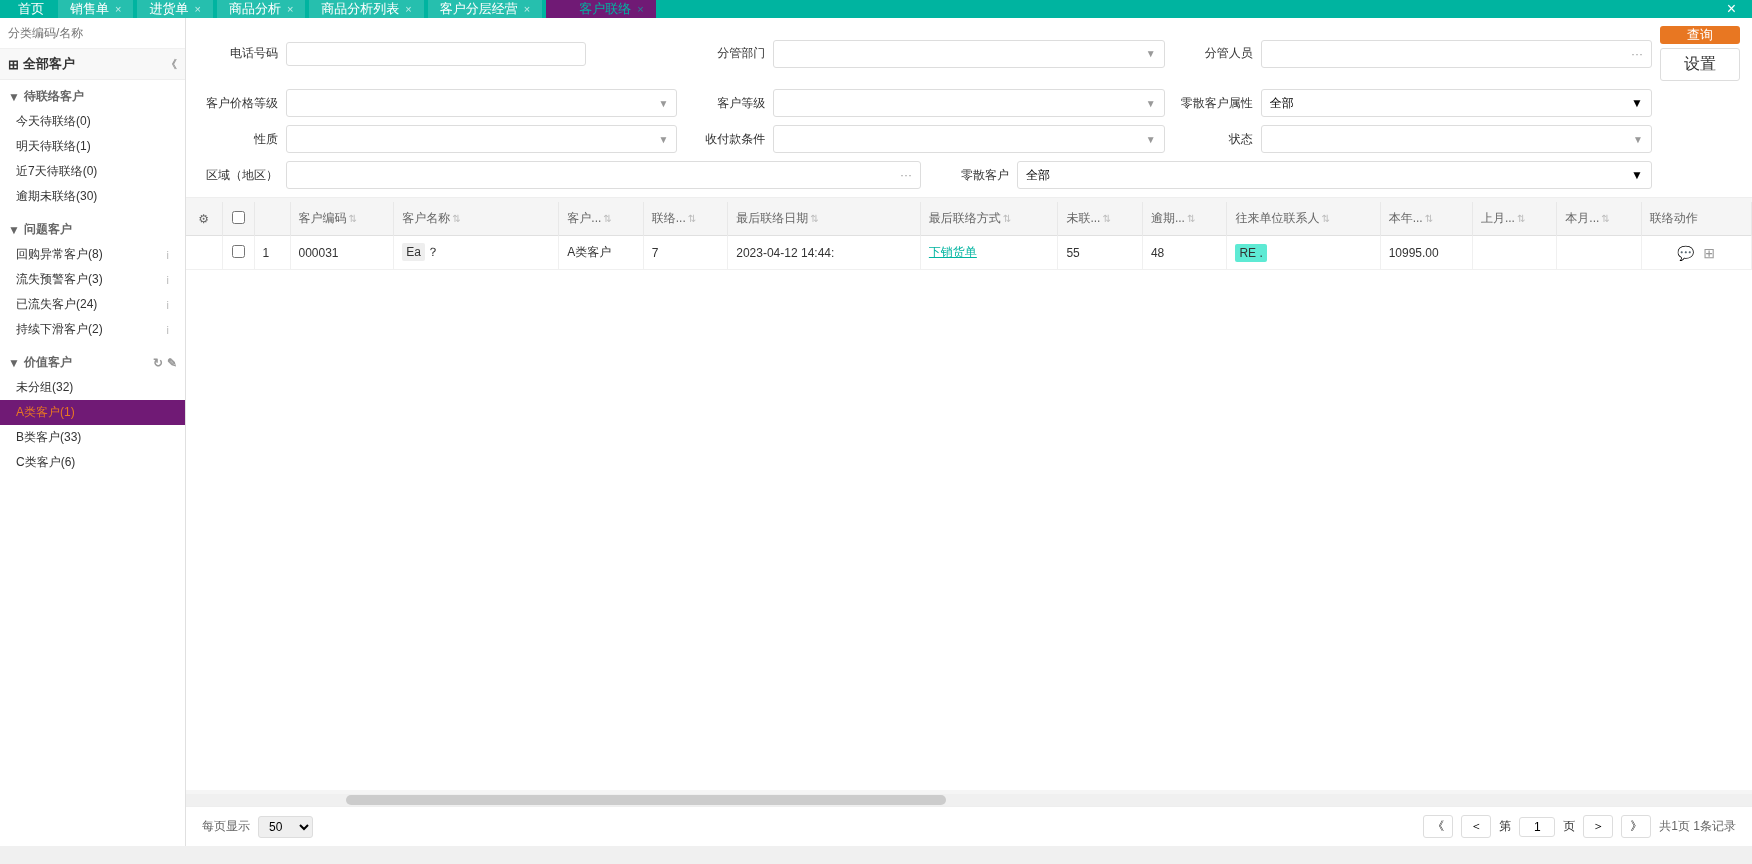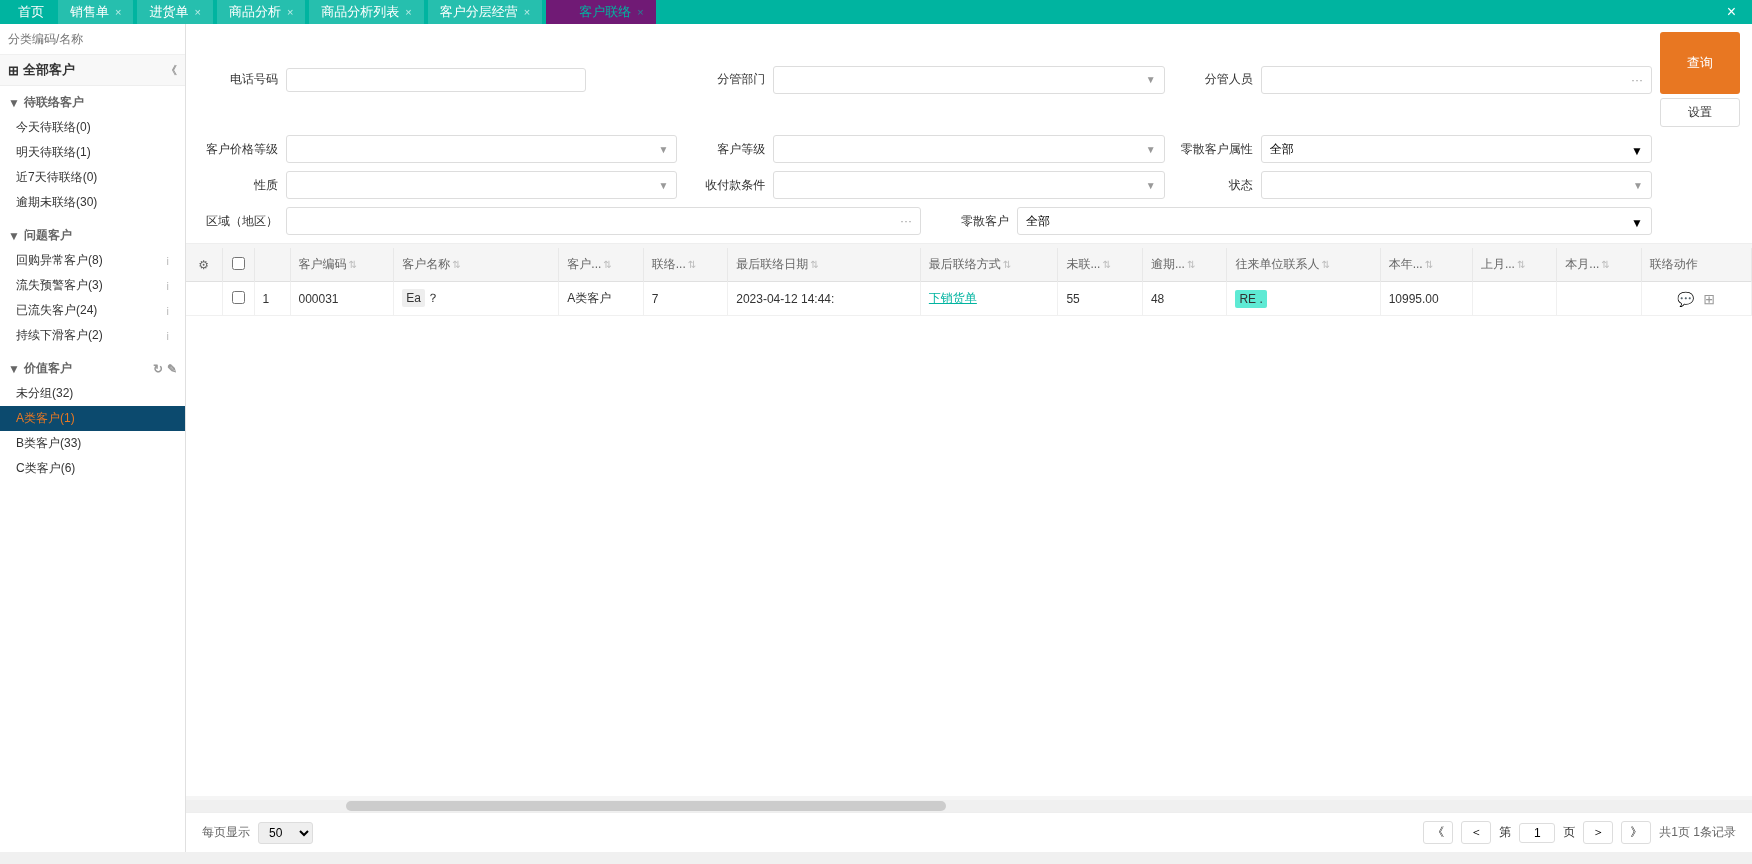--- a/index.html
+++ b/index.html
@@ -3,21 +3,21 @@
   <meta charset="utf-8">
   <style>
     * { margin: 0; padding: 0; box-sizing: border-box; }
     body { font-family: 'Microsoft YaHei', sans-serif; font-size: 12px; background: #f0f0f0; width: 1752px; height: 864px; overflow: hidden; }
     
     
     .top-nav {
       display: flex;
       align-items: center;
       background: #00b4a0;
-      height: 24px;
+      height: 18px;
       padding: 0 8px;
       gap: 4px;
     }
     .nav-tab {
       display: flex;
       align-items: center;
       padding: 0 12px;
       height: 28px;
       background: rgba(255,255,255,0.15);
       color: #fff;
@@ -109,21 +109,21 @@
     }
     .sidebar-item {
       display: flex;
       align-items: center;
       padding: 4px 16px;
       font-size: 12px;
       color: #333;
       cursor: pointer;
       gap: 2px;
     }
-    .sidebar-item.active { background: #0c4a6e; color: #e87722; }
+    .sidebar-item.active { background: #701a75; color: #e87722; }
     .sidebar-item .info-icon {
       color: #bbb;
       font-size: 11px;
       margin-left: auto;
     }
     .sidebar-value-section {
       padding: 4px 0;
     }
     .sidebar-value-header {
       display: flex;
@@ -260,42 +260,42 @@
       font-size: 10px;
     }
     .filter-select-with-all {
       flex: 1;
       border: 1px solid #ddd;
       border-radius: 3px;
       padding: 4px 8px;
       font-size: 12px;
       background: #fff;
       display: flex;
-      align-items: flex-end;
+      align-items: center;
       justify-content: space-between;
       cursor: pointer;
       min-height: 28px;
     }
     .query-btn {
       background: #e87722;
       color: #fff;
       border: none;
       border-radius: 3px;
-      padding: 22px 20px;
+      padding: 0 20px;
       font-size: 13px;
       cursor: pointer;
       white-space: nowrap;
     }
     .settings-btn {
       background: #fff;
       color: #333;
       border: 1px solid #ddd;
       border-radius: 3px;
       padding: 5px 20px;
-      font-size: 12px;
+      font-size: 16px;
       cursor: pointer;
       white-space: nowrap;
     }
     .query-settings-col {
       display: flex;
       flex-direction: column;
       gap: 4px;
       min-width: 80px;
     }
     .more-dots {

